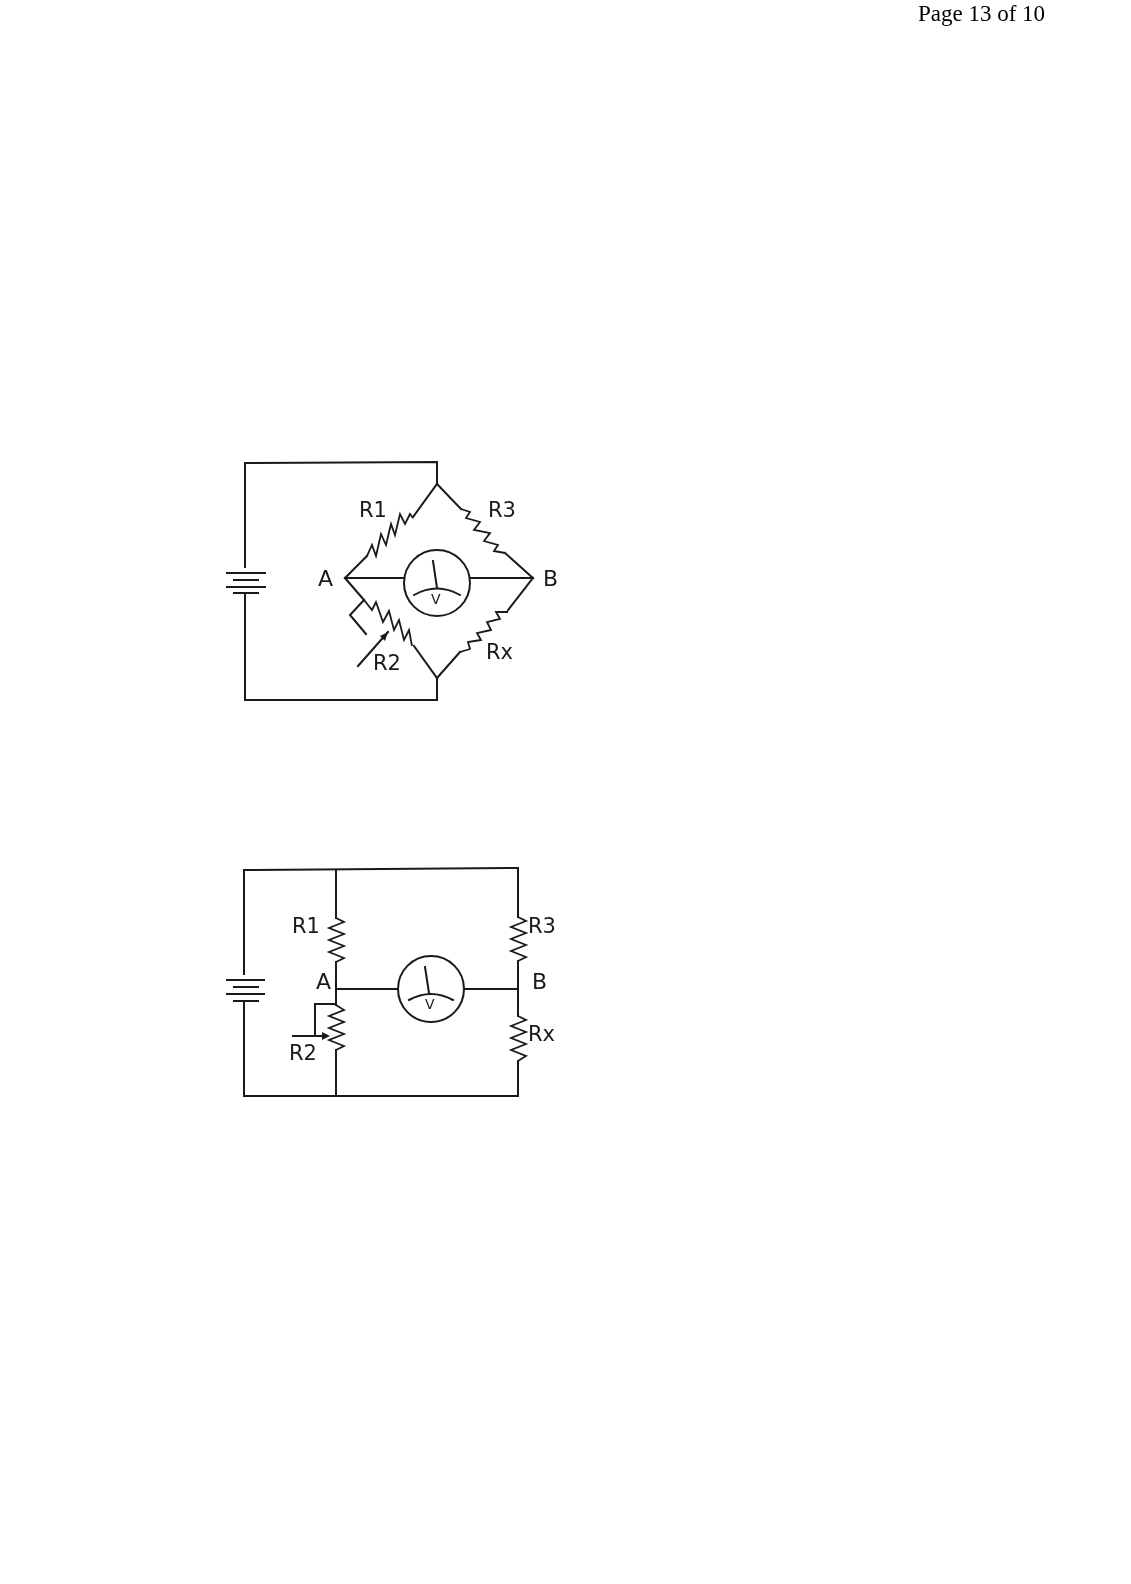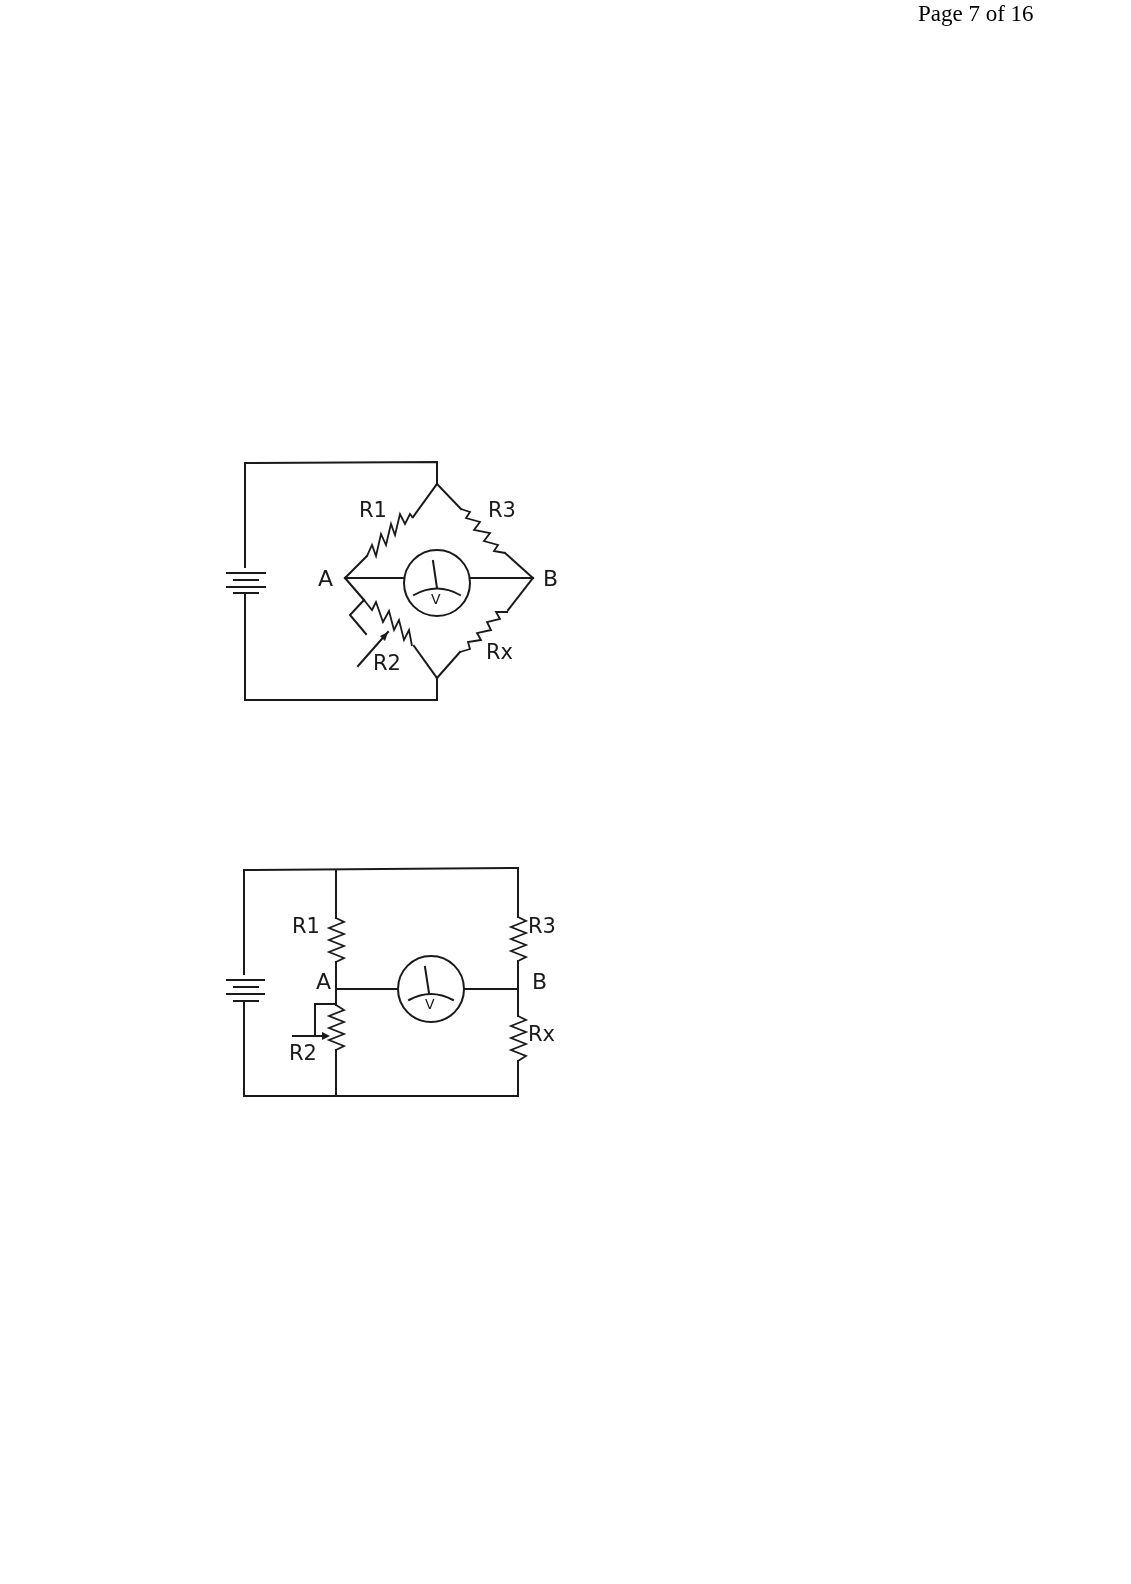--- a/index.html
+++ b/index.html
@@ -10,21 +10,21 @@
       line-height: 28px; white-space: nowrap;
     }
     svg.circuit { position: absolute; left: 0; top: 0; }
     svg text { font-family: "DejaVu Sans", sans-serif; fill: #1a1a1a; }
     .w { stroke: #1a1a1a; stroke-width: 2; fill: none; stroke-linecap: square; }
     .r { stroke: #1a1a1a; stroke-width: 1.8; fill: none; stroke-linejoin: miter; }
   </style>
 </head>
 <body>
 
-<div class="page-number">Page 7 of 16</div>
+<div class="page-number">Page 13 of 10</div>
 
 <svg class="circuit" width="1131" height="1584" viewBox="0 0 1131 1584">
 
   <g>
 
     <polyline class="w" points="245,567 245,463 437,462 437,484"></polyline>
     <polyline class="w" points="245,593 245,700 437,700 437,678"></polyline>
 
     <g>
       <line class="w" x1="227" y1="573" x2="265" y2="573"></line>

